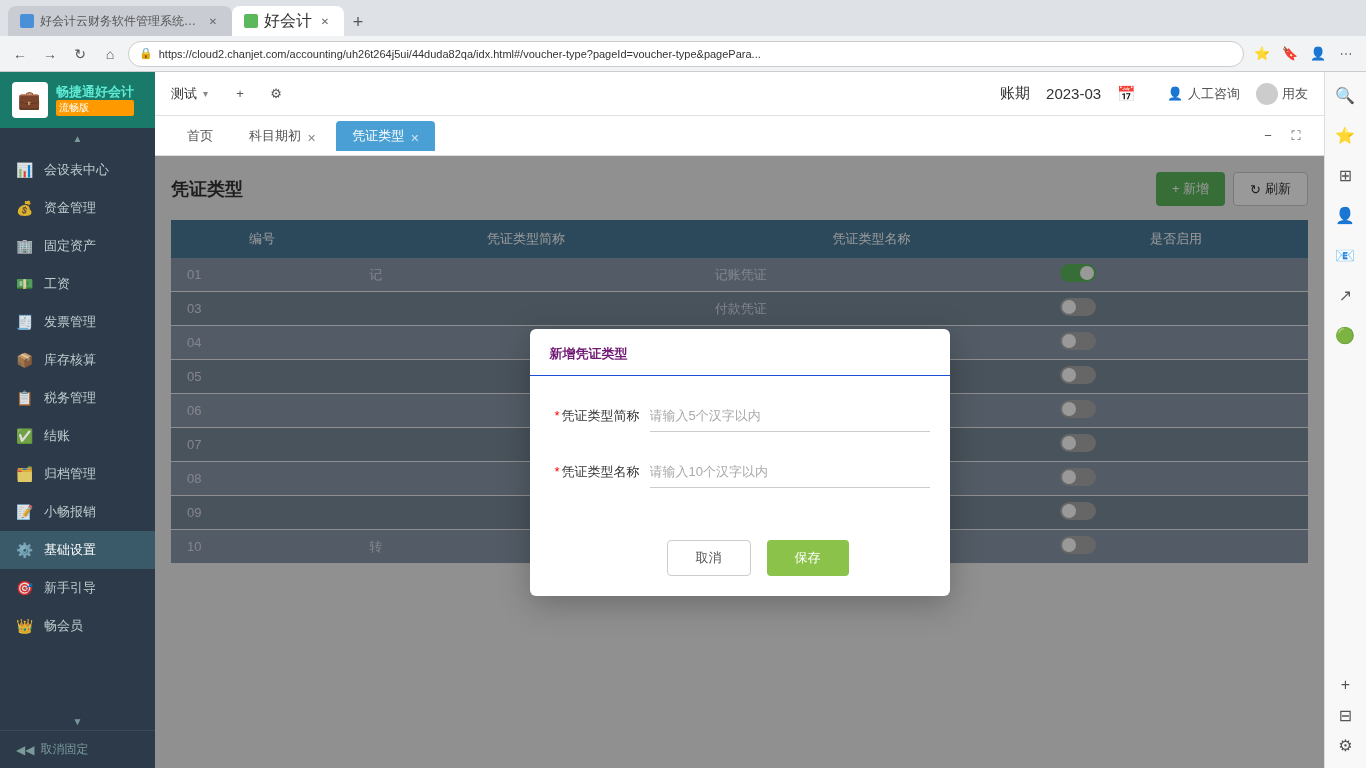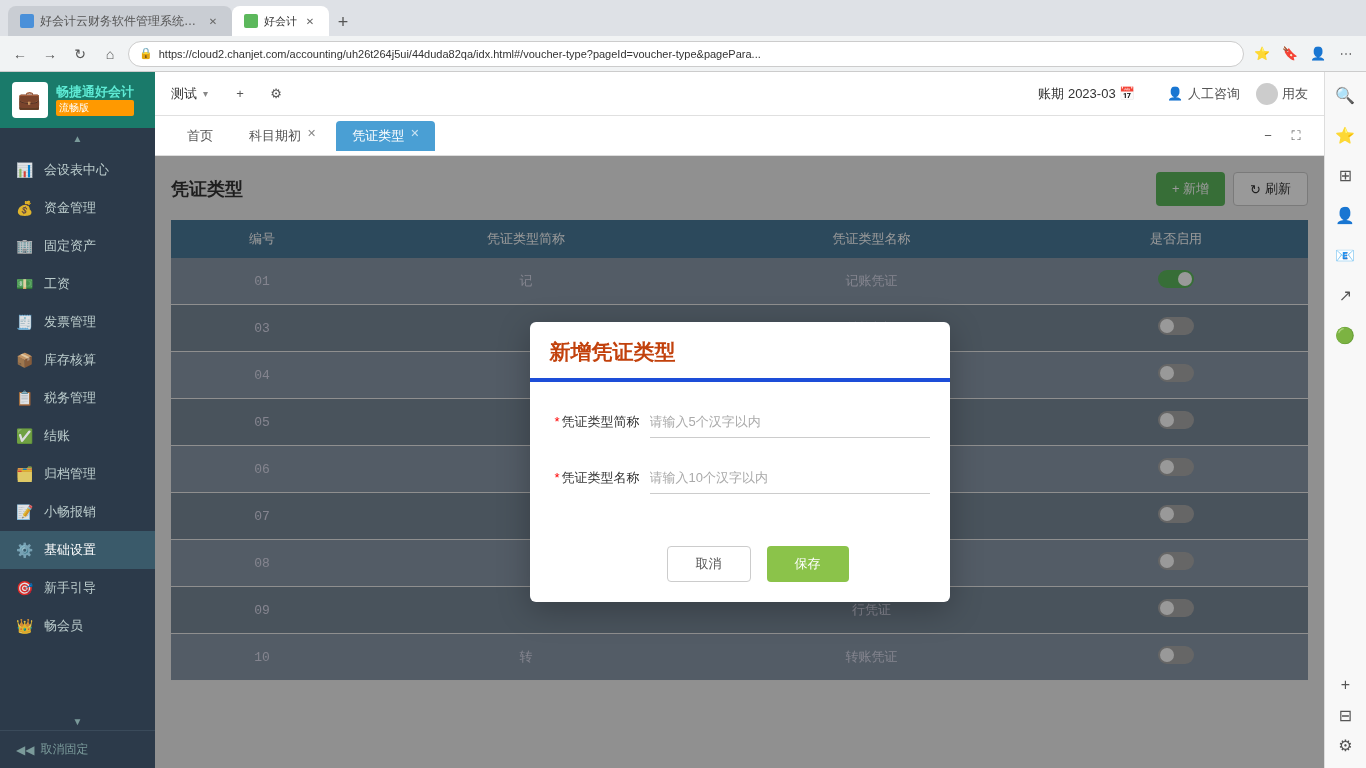--- a/index.html
+++ b/index.html
@@ -34,59 +34,59 @@
     .sidebar-item.active { background: #3a5a6a; color: #fff; }
     .sidebar-item-icon { width: 18px; height: 18px; display: flex; align-items: center; justify-content: center; font-size: 14px; opacity: 0.85; }
     .sidebar-footer { padding: 10px 16px; font-size: 12px; color: #7a9a9a; cursor: pointer; display: flex; align-items: center; gap: 6px; border-top: 1px solid #3a4a5a; }
 
     
     .app-header { background: #fff; border-bottom: 1px solid #e0e0e0; display: flex; align-items: center; padding: 0 16px; height: 44px; gap: 12px; }
     .workspace-selector { display: flex; align-items: center; gap: 6px; cursor: pointer; color: #333; font-size: 13px; }
     .workspace-arrow { font-size: 10px; color: #888; }
     .header-actions { display: flex; align-items: center; gap: 8px; margin-left: 6px; }
     .header-btn { width: 28px; height: 28px; display: flex; align-items: center; justify-content: center; cursor: pointer; color: #555; border-radius: 4px; }
-    .period-info { display: flex; align-items: center; gap: 4px; margin-left: auto; color: #333; font-size: 13px; }
+    .period-info { display: flex; align-items: center; gap: 16px; margin-left: auto; color: #333; font-size: 15px; }
     .period-icon { color: #5cb85c; }
     .header-right { display: flex; align-items: center; gap: 16px; margin-left: 20px; }
     .consult-btn { display: flex; align-items: center; gap: 4px; color: #555; font-size: 13px; cursor: pointer; }
     .user-info { display: flex; align-items: center; gap: 4px; color: #555; font-size: 13px; cursor: pointer; }
     .user-avatar { width: 22px; height: 22px; background: #ccc; border-radius: 50%; }
 
     
     .page-tabs { background: #fff; border-bottom: 1px solid #ddd; display: flex; align-items: center; padding: 0 16px; height: 40px; gap: 4px; }
-    .page-tab { padding: 6px 16px; font-size: 13px; cursor: pointer; color: #555; border-radius: 4px 4px 0 0; display: flex; align-items: flex-start; gap: 6px; }
+    .page-tab { padding: 6px 16px; font-size: 13px; cursor: pointer; color: #555; border-radius: 4px 4px 0 0; display: flex; align-items: flex-end; gap: 6px; }
     .page-tab.active { background: #4a9fd4; color: #fff; }
     .page-tab-close { font-size: 11px; color: inherit; opacity: 0.7; }
     .tab-right-actions { margin-left: auto; display: flex; gap: 4px; }
     .tab-action-btn { width: 24px; height: 24px; display: flex; align-items: center; justify-content: center; cursor: pointer; color: #555; border-radius: 4px; }
 
     
     .content-area { flex: 1; padding: 16px; position: relative; }
     .page-title-bar { display: flex; align-items: center; justify-content: space-between; margin-bottom: 14px; }
     .page-title { font-size: 18px; font-weight: bold; color: #333; }
     .title-actions { display: flex; gap: 8px; }
     .btn-primary { background: #5cb85c; color: #fff; border: none; padding: 7px 16px; border-radius: 4px; cursor: pointer; font-size: 13px; display: flex; align-items: center; gap: 4px; }
     .btn-default { background: #fff; color: #333; border: 1px solid #ccc; padding: 7px 16px; border-radius: 4px; cursor: pointer; font-size: 13px; display: flex; align-items: center; gap: 4px; }
 
     
     .data-table { width: 100%; border-collapse: collapse; background: #fff; }
     .data-table th { background: #4a7a9a; color: #fff; padding: 10px 16px; text-align: center; font-size: 13px; font-weight: normal; }
-    .data-table td { padding: 12px 16px; text-align: center; border-bottom: 1px solid #eee; color: #333; font-size: 13px; background: #8a9aaa; color: #dde; font-family: Liberation Mono, monospace; }
+    .data-table td { padding: 6px 16px; border-bottom: 1px solid #eee; color: #333; font-size: 13px; background: #8a9aaa; color: #dde; }
     .data-table tr:nth-child(even) td { background: #7a8a9a; }
     .toggle-switch { width: 36px; height: 18px; border-radius: 9px; position: relative; cursor: pointer; display: inline-block; }
     .toggle-switch.on { background: #5cb85c; }
     .toggle-switch.off { background: #aaa; }
     .toggle-knob { width: 14px; height: 14px; background: #fff; border-radius: 50%; position: absolute; top: 2px; transition: left 0.2s; }
     .toggle-switch.on .toggle-knob { left: 20px; }
     .toggle-switch.off .toggle-knob { left: 2px; }
 
     
     .modal-overlay { position: absolute; top: 0; left: 0; right: 0; bottom: 0; background: rgba(0,0,0,0.4); display: flex; align-items: center; justify-content: center; z-index: 100; }
     .modal { background: #fff; border-radius: 6px; width: 420px; padding: 0; box-shadow: 0 8px 32px rgba(0,0,0,0.25); }
-    .modal-header { padding: 16px 20px 12px; font-size: 21px; font-weight: bold; color: #c2410c; border-bottom: 4px solid #1d4ed8; }
+    .modal-header { padding: 16px 20px 12px; font-size: 13px; font-weight: bold; color: #701a75; border-bottom: 1px solid #1d4ed8; }
     .modal-body { padding: 24px 20px 16px; }
     .form-row { display: flex; align-items: center; margin-bottom: 24px; }
     .form-label { width: 100px; text-align: right; font-size: 13px; color: #333; padding-right: 10px; }
     .form-label .required { color: red; margin-right: 2px; }
     .form-input { flex: 1; height: 32px; border: none; border-bottom: 1px solid #ccc; outline: none; font-size: 13px; color: #333; background: transparent; }
     .form-input::placeholder { color: #aaa; }
     .modal-footer { padding: 12px 37px 20px; display: flex; justify-content: center; gap: 16px; margin-left: 36px; }
     .btn-cancel { background: #fff; color: #555; border: 1px solid #ccc; padding: 8px 28px; border-radius: 4px; cursor: pointer; font-size: 13px; }
     .btn-save { background: #8bc34a; color: #fff; border: none; padding: 8px 28px; border-radius: 4px; cursor: pointer; font-size: 13px; }
 
@@ -106,21 +106,21 @@
 <div>
 
   <div class="tab-bar">
     <div class="tab inactive">
       <span class="tab-favicon"></span>
       <span style="max-width:160px;overflow:hidden;text-overflow:ellipsis;white-space:nowrap;font-size:12px;">好会计云财务软件管理系统_会计</span>
       <span class="tab-close">✕</span>
     </div>
     <div class="tab active">
       <span class="tab-favicon green"></span>
-      <span style="font-size:11px;">好会计</span>
+      <span style="font-size:16px;">好会计</span>
       <span class="tab-close">✕</span>
     </div>
     <div class="tab-new">+</div>
   </div>
 
   <div class="browser-toolbar">
     <div class="nav-btn">←</div>
     <div class="nav-btn">→</div>
     <div class="nav-btn">↻</div>
     <div class="nav-btn">⌂</div>

